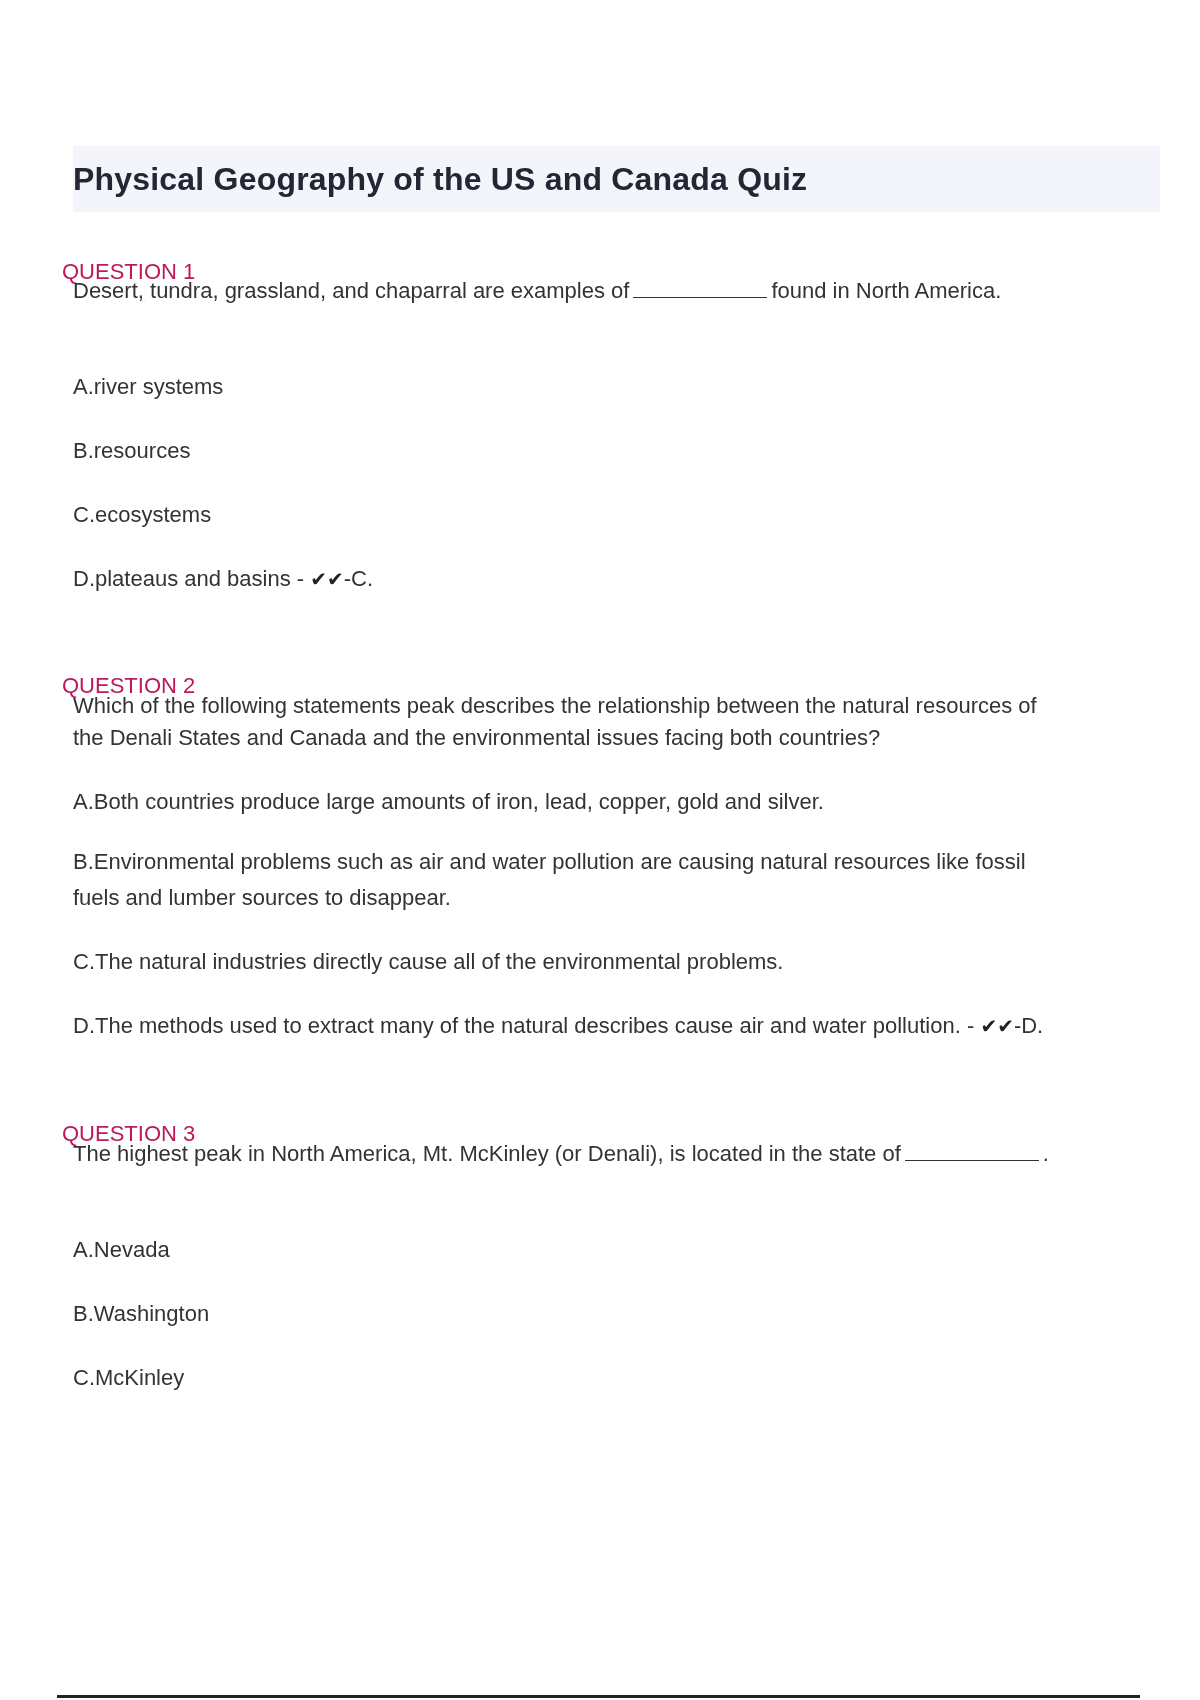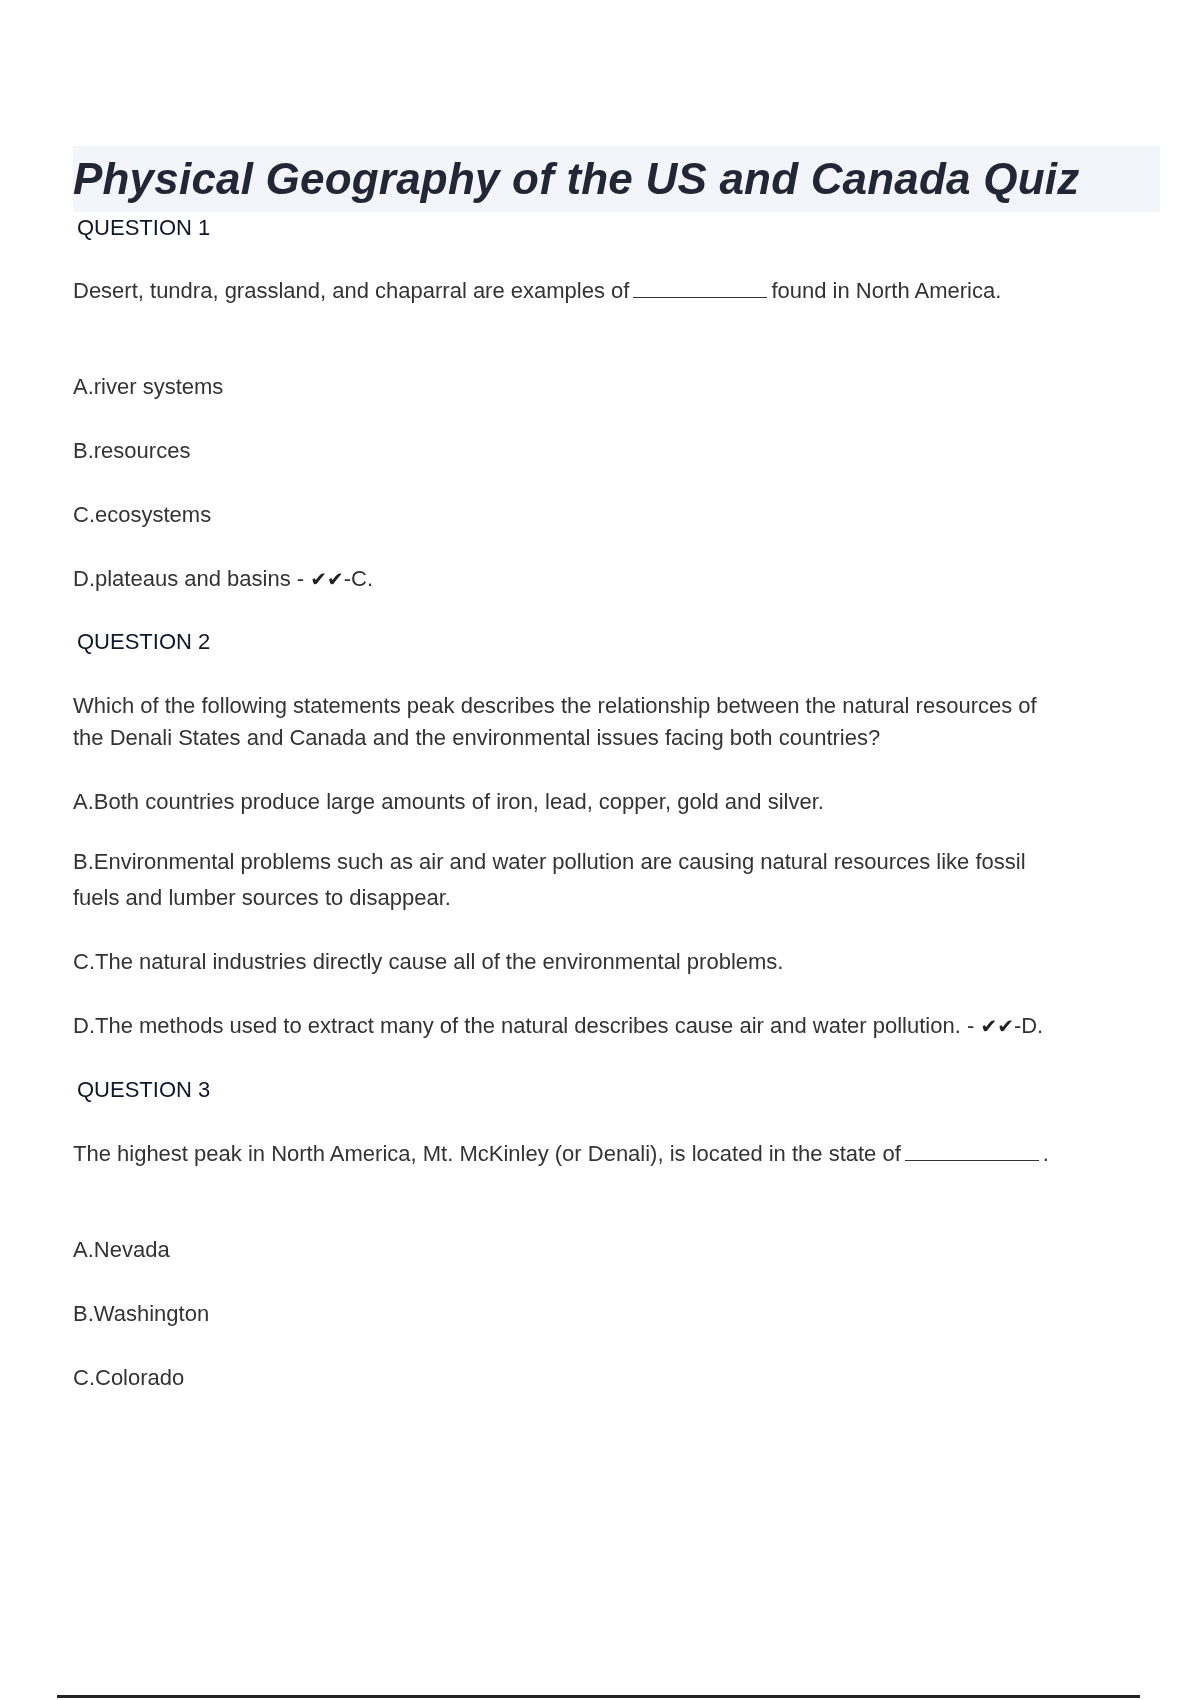--- a/index.html
+++ b/index.html
@@ -1,24 +1,24 @@
 <!DOCTYPE html>
 <html><head>
 <meta charset="utf-8">
 <style>
   html, body { margin: 0; padding: 0; background: #ffffff; }
   body { width: 1200px; height: 1700px; position: relative; overflow: hidden;
          font-family: "Liberation Sans", "DejaVu Sans", sans-serif; color: #333333; }
   .title-band { position: absolute; left: 73px; top: 146px; width: 1087px; height: 66px;
                 background: #f4f5fa; }
   .title { position: absolute; left: 73px; top: 146px; height: 66px; line-height: 66px;
-           font-size: 44px; font-weight: bold; color: #232634; white-space: nowrap; letter-spacing: 0.2px; font-style: italic; }
+           font-size: 32px; font-weight: bold; color: #232634; white-space: nowrap; letter-spacing: 0.2px; }
   .line { position: absolute; left: 73px; font-size: 22px; line-height: 32px; color: #333333;
           white-space: nowrap; text-align: center; }
-  .qlabel { position: absolute; left: 77px; font-size: 22px; line-height: 32px; color: #0f172a; }
+  .qlabel { position: absolute; left: 62px; font-size: 22px; line-height: 32px; color: #be185d; margin-top: 44px; }
   .blank { display: inline-block; width: 134px; border-bottom: 1.5px solid #333; height: 20px;
            vertical-align: baseline; margin: 0 4px; }
   .ck { font-family: "DejaVu Sans", sans-serif; font-size: 20px; color: #222; }
   .rule { position: absolute; left: 57px; top: 1695px; width: 1083px; height: 3px; background: #222; }
 </style>
 </head>
 <body>
 
 <div class="title-band"></div>
 <div class="title">Physical Geography of the US and Canada Quiz</div>
@@ -44,15 +44,15 @@
 <div class="line" style="top:1010px">
   <span>D.The methods used to extract many of the natural describes cause air and water pollution. - </span><span class="ck">✔✔</span><span>-D.</span>
 </div>
 
 <div class="qlabel" style="top:1074px">QUESTION 3</div>
 <div class="line" style="top:1138px">
   <span>The highest peak in North America, Mt. McKinley (or Denali), is located in the state of</span><span class="blank"></span><span>.</span>
 </div>
 <div class="line" style="top:1234px">A.Nevada</div>
 <div class="line" style="top:1298px">B.Washington</div>
-<div class="line" style="top:1362px">C.Colorado</div>
+<div class="line" style="top:1362px">C.McKinley</div>
 
 <div class="rule"></div>
 
 </body></html>

